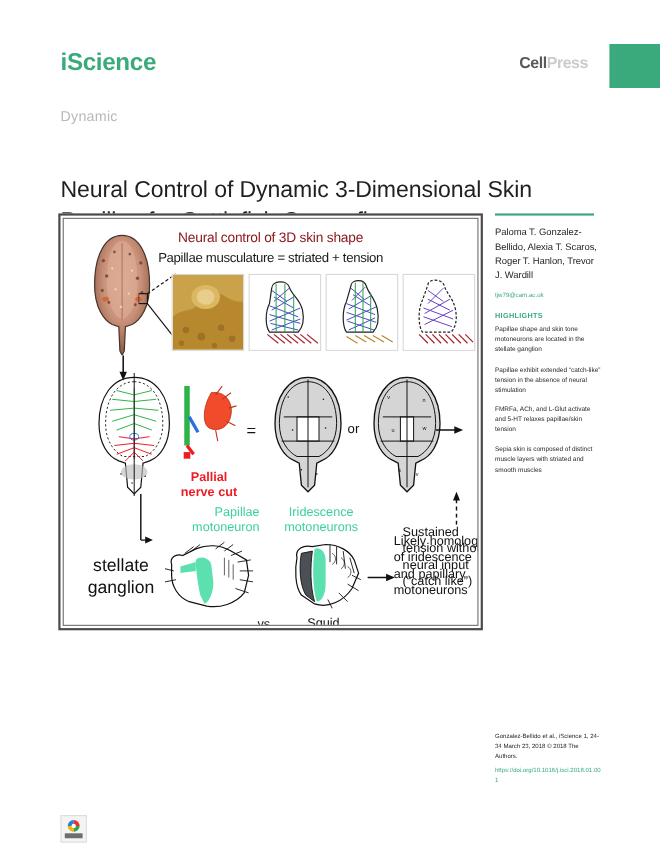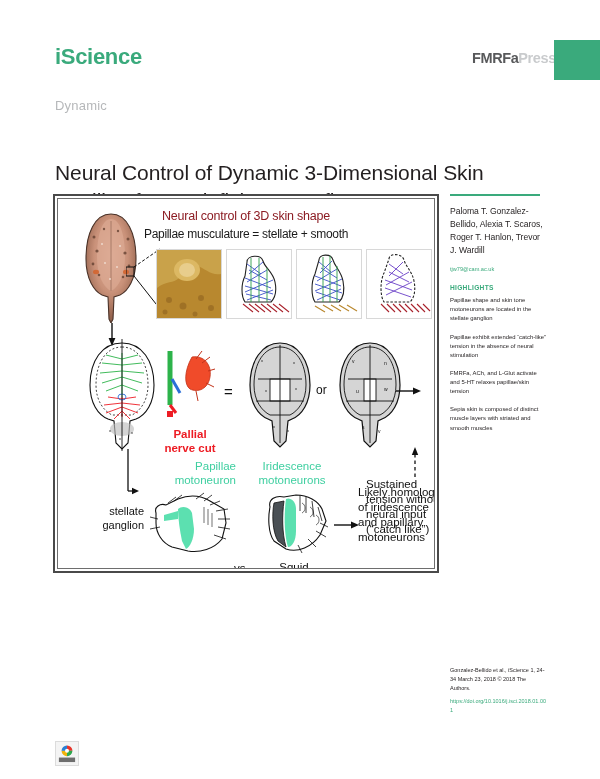--- a/index.html
+++ b/index.html
@@ -213,22 +213,22 @@
   }
   .arrow-stellate {
     position: absolute;
     left: 60px; top: -8px;
     width: 14px; height: 52px;
   }
   .label-stellate {
     position: absolute;
     left: 10px; top: 48px;
     width: 68px;
-    text-align: right;
-    font-size: 11px;
+    text-align: center;
+    font-size: 16px;
     color: #111;
     line-height: 1.25;
   }
   .label-papillae-mn {
     position: absolute;
     left: 78px; top: 2px;
     width: 92px;
     text-align: right;
     font-size: 11.5px;
     color: #3ecfa0;
@@ -356,33 +356,33 @@
     width: 100%; height: 100%;
     position: relative;
   }
 </style>
 </head>
 <body>
 
 <div class="masthead">
   <div class="journal-logo">iScience</div>
   <div class="cellpress">
-    <span class="cell">FMRFa</span><span class="press">Press</span>
+    <span class="cell">Cell</span><span class="press">Press</span>
   </div>
   <div class="green-block"></div>
 </div>
 
 <div class="article-kicker">Dynamic</div>
 <h1 class="article-title">Neural Control of Dynamic 3-Dimensional Skin Papillae for Cuttlefish Camouflage</h1>
 
 <div class="figure-frame">
   <div class="figure-inner">
 
     <div class="ga-title">Neural control of 3D skin shape</div>
-    <div class="ga-subtitle">Papillae musculature = stellate + smooth</div>
+    <div class="ga-subtitle">Papillae musculature = striated + tension</div>
 
     <svg class="cuttlefish-photo" viewBox="0 0 62 112">
       <defs>
         <radialGradient id="cfBody" cx="50%" cy="38%" r="62%">
           <stop offset="0%" stop-color="#e3b49f"></stop>
           <stop offset="55%" stop-color="#c99179"></stop>
           <stop offset="100%" stop-color="#8a5a45"></stop>
         </radialGradient>
       </defs>
       <path d="M31 3 C47 3 56 22 56 48 C56 68 48 80 40 84 L34 86 L33 108 L31 112 L29 108 L28 86 L22 84 C14 80 6 68 6 48 C6 22 15 3 31 3 Z" fill="url(#cfBody)" stroke="#4a3228" stroke-width="1.1"></path>

